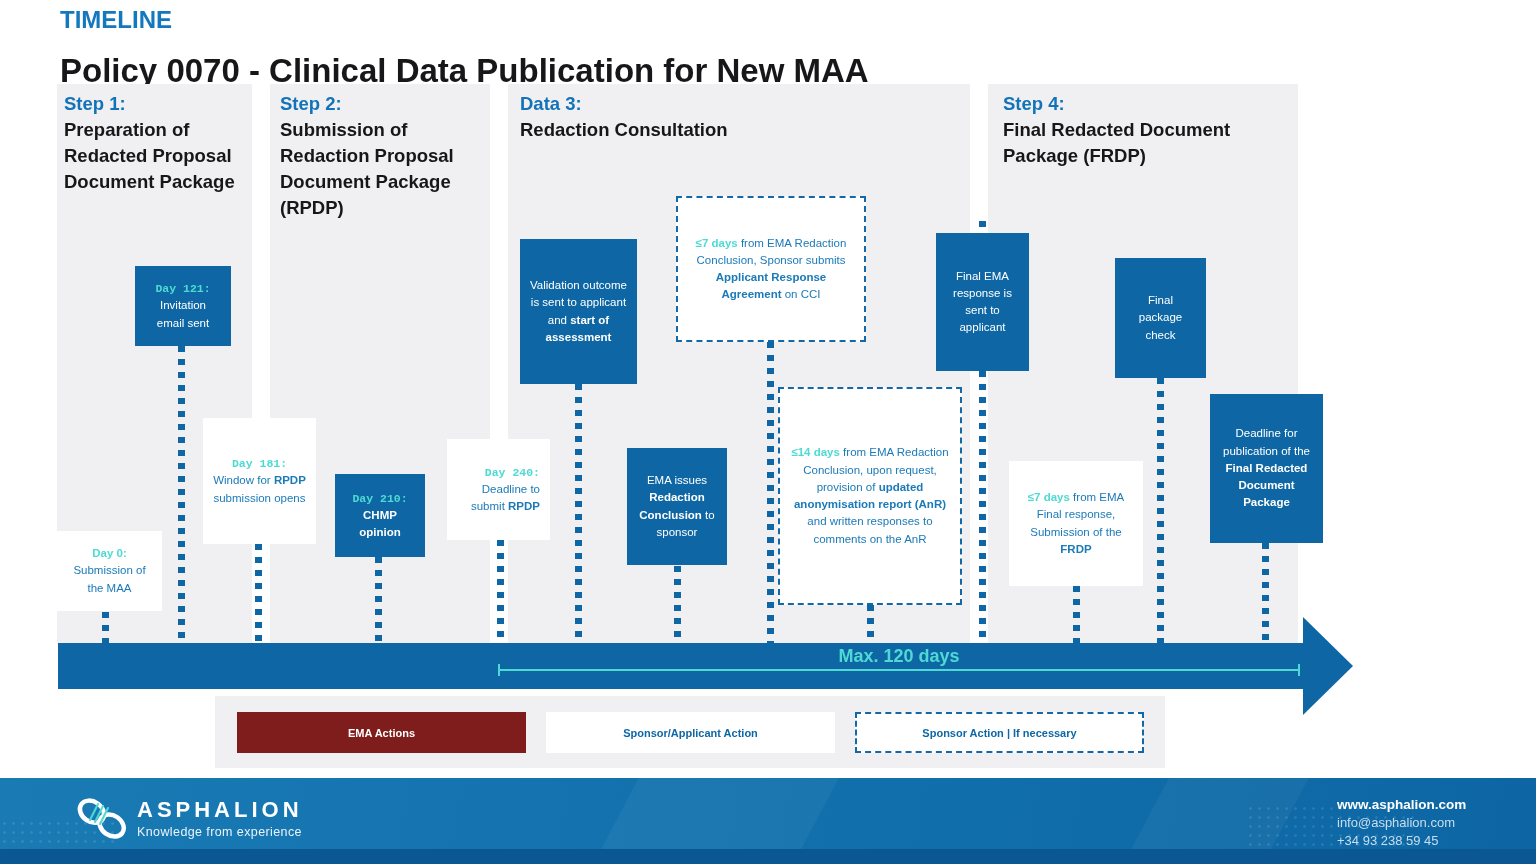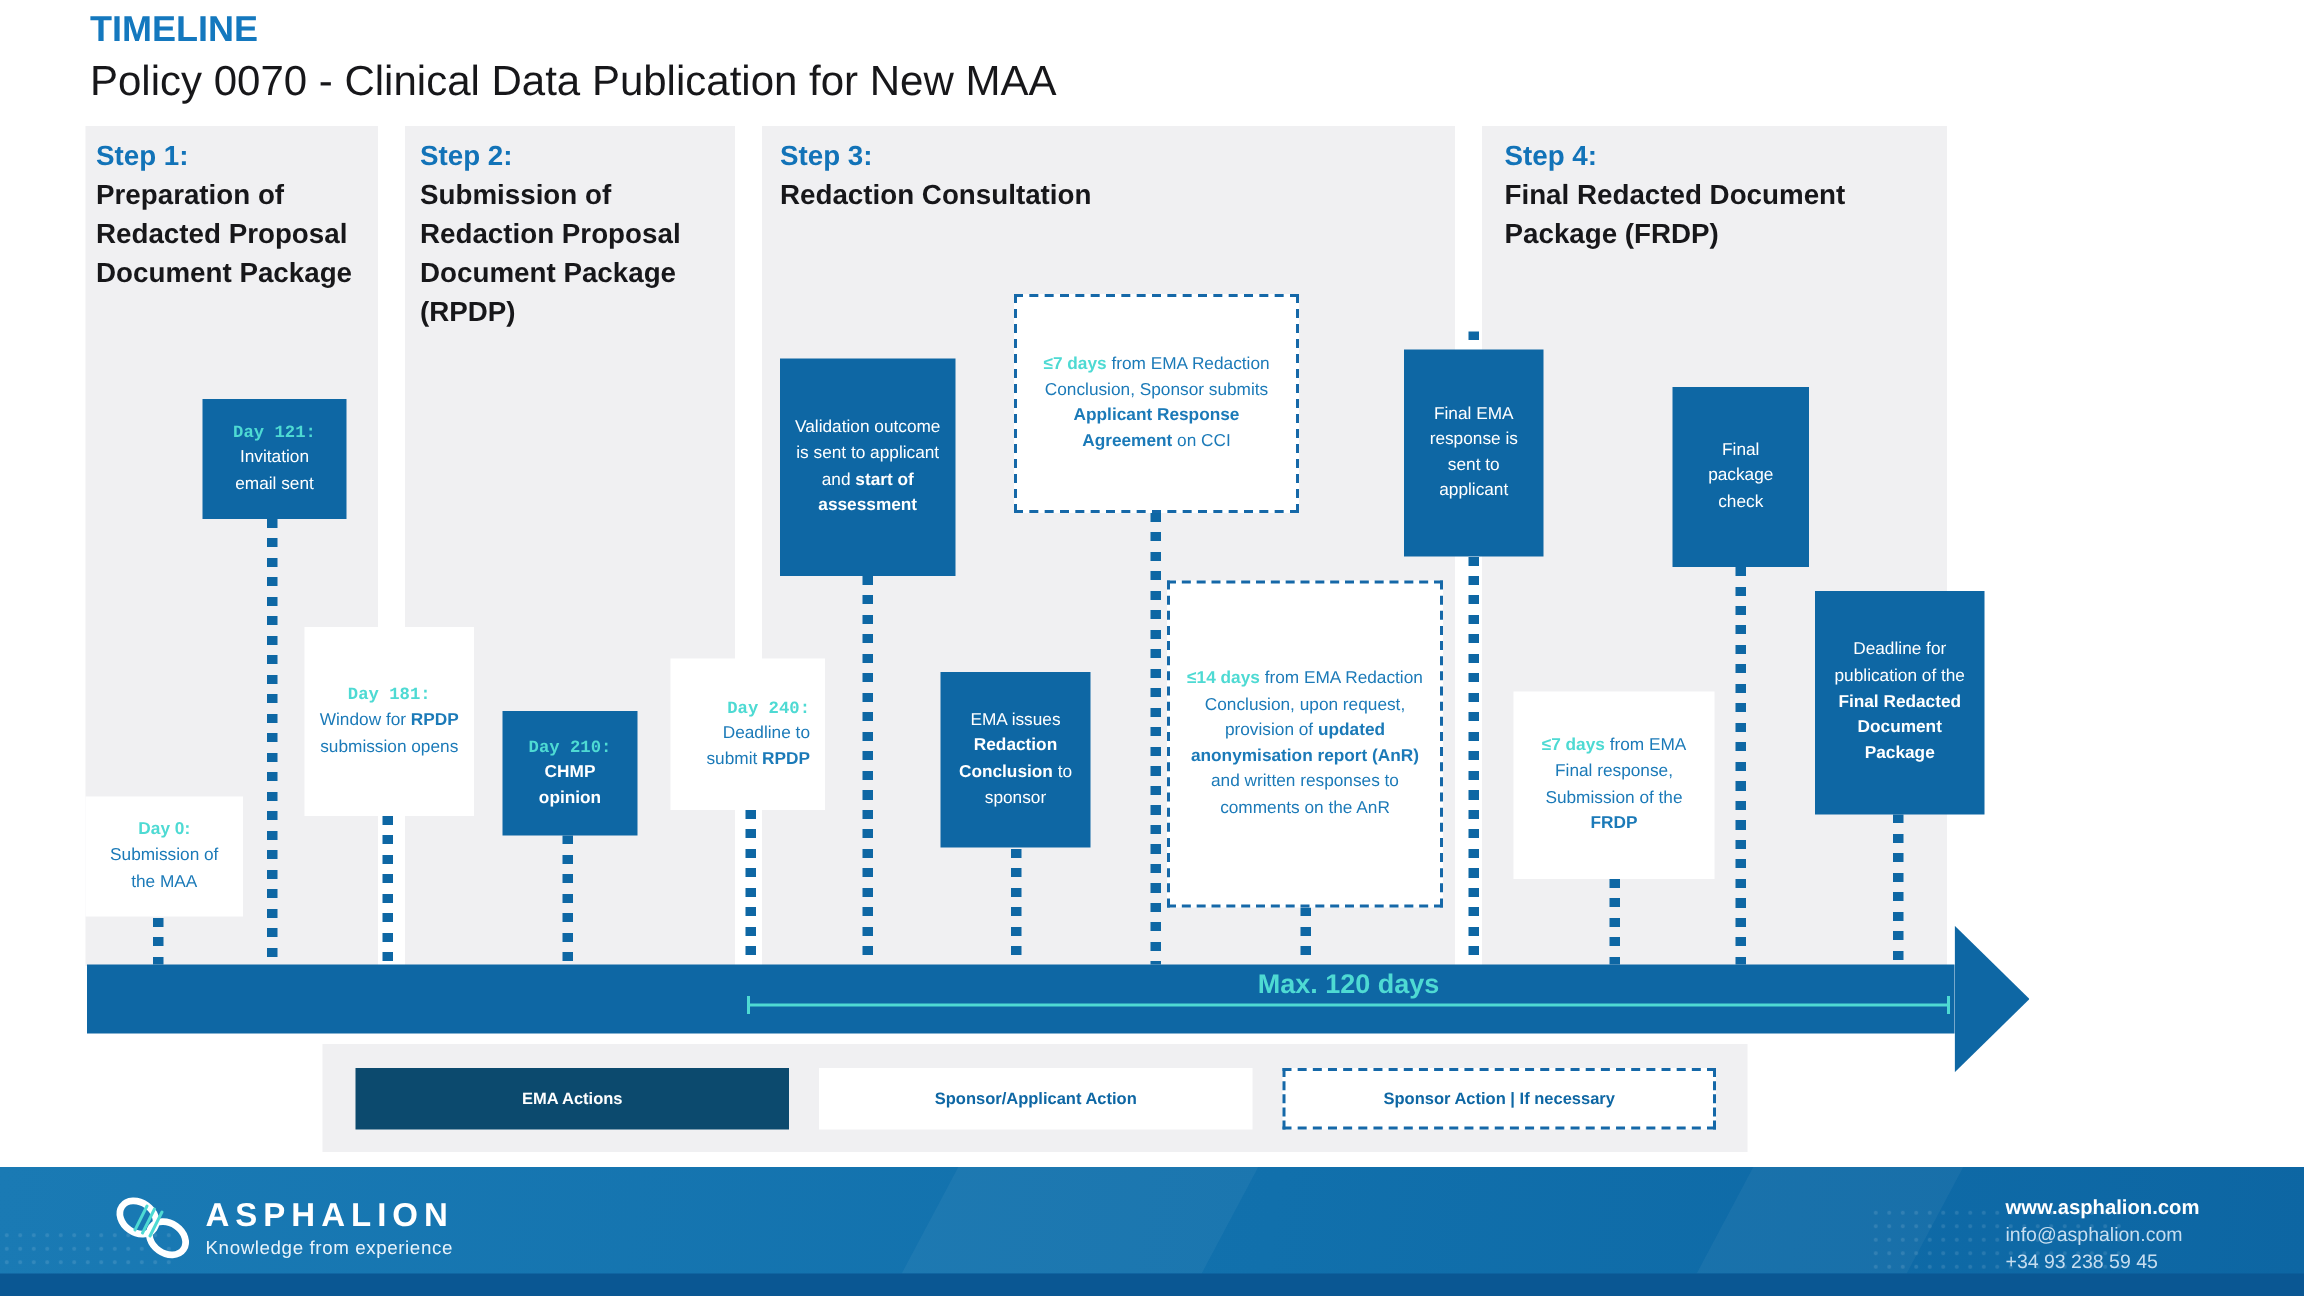--- a/index.html
+++ b/index.html
@@ -1,20 +1,20 @@
 <!DOCTYPE html>
 <html><head>
 <meta charset="utf-8">
 <style>
   html,body{margin:0;padding:0;background:#fff;font-family:"Liberation Sans",sans-serif;}
   .page{position:relative;width:1536px;height:864px;background:#fff;overflow:hidden;}
 
   
   .eyebrow{position:absolute;left:60px;top:6px;font-size:24px;font-weight:700;color:#1478be;}
-  .title{position:absolute;left:60px;top:38px;font-size:28px;font-weight:400;color:#17171a;}
+  .title{position:absolute;left:60px;top:52px;font-size:33px;font-weight:700;color:#17171a;}
 
   
   .col{position:absolute;top:84px;height:560px;background:#f0f0f2;}
   .step-head{position:absolute;top:91px;line-height:26px;font-size:18.5px;font-weight:700;}
   .step-label{color:#1273b8;display:block;}
   .step-title{color:#17171a;display:block;}
 
   
   .tbox{position:absolute;display:flex;align-items:center;justify-content:center;
         text-align:center;padding:8px 10px;box-sizing:border-box;font-size:11.5px;line-height:1.5;}
@@ -35,21 +35,21 @@
               clip-path:polygon(0 0,100% 50%,0 100%);}
   .max-label{position:absolute;left:498px;top:646px;width:802px;text-align:center;
              color:#4edad3;font-weight:700;font-size:18px;}
   .max-line{position:absolute;left:498px;top:669px;width:802px;height:2px;background:#4edad3;}
   .max-tick{position:absolute;top:664px;width:2px;height:12px;background:#4edad3;}
 
   
   .legend-strip{position:absolute;left:215px;top:696px;width:950px;height:72px;background:#f0f0f2;}
   .lg{position:absolute;top:712px;width:289px;height:41px;display:flex;align-items:center;
       justify-content:center;font-weight:700;font-size:11px;box-sizing:border-box;}
-  .lg.ema{background:#0c4a6e;color:#fff;}
+  .lg.ema{background:#7f1d1d;color:#fff;}
   .lg.sponsor{background:#fff;color:#0e67a4;}
   .lg.optional{background:#fff;color:#0e67a4;border:2px dashed #1568a8;}
 
   
   .footer{position:absolute;left:0;top:778px;width:1536px;height:86px;
           background:linear-gradient(100deg,#1a7ab4 0%,#1170ac 55%,#0d66a3 100%);}
   .footer-bar{position:absolute;left:0;bottom:0;width:100%;height:15px;background:#0a5793;}
   .f-shape{position:absolute;top:0;height:71px;background:rgba(255,255,255,0.045);}
   .f-dots{position:absolute;background-image:radial-gradient(rgba(255,255,255,0.22) 1px,transparent 1.6px);
           background-size:9px 9px;opacity:.5;}
@@ -74,21 +74,21 @@
 
   <div class="step-head" style="left:64px;width:182px;">
     <span class="step-label">Step 1:</span>
     <span class="step-title">Preparation of Redacted Proposal Document Package</span>
   </div>
   <div class="step-head" style="left:280px;width:200px;">
     <span class="step-label">Step 2:</span>
     <span class="step-title">Submission of Redaction Proposal Document Package (RPDP)</span>
   </div>
   <div class="step-head" style="left:520px;width:430px;">
-    <span class="step-label">Step 3:</span>
+    <span class="step-label">Data 3:</span>
     <span class="step-title">Redaction Consultation</span>
   </div>
   <div class="step-head" style="left:1003px;width:285px;">
     <span class="step-label">Step 4:</span>
     <span class="step-title">Final Redacted Document Package (FRDP)</span>
   </div>
 
   <div class="dots" style="left:102px;top:612px;height:31px;"></div>
   <div class="dots" style="left:178px;top:346px;height:297px;"></div>
   <div class="dots" style="left:255px;top:544px;height:99px;"></div>

